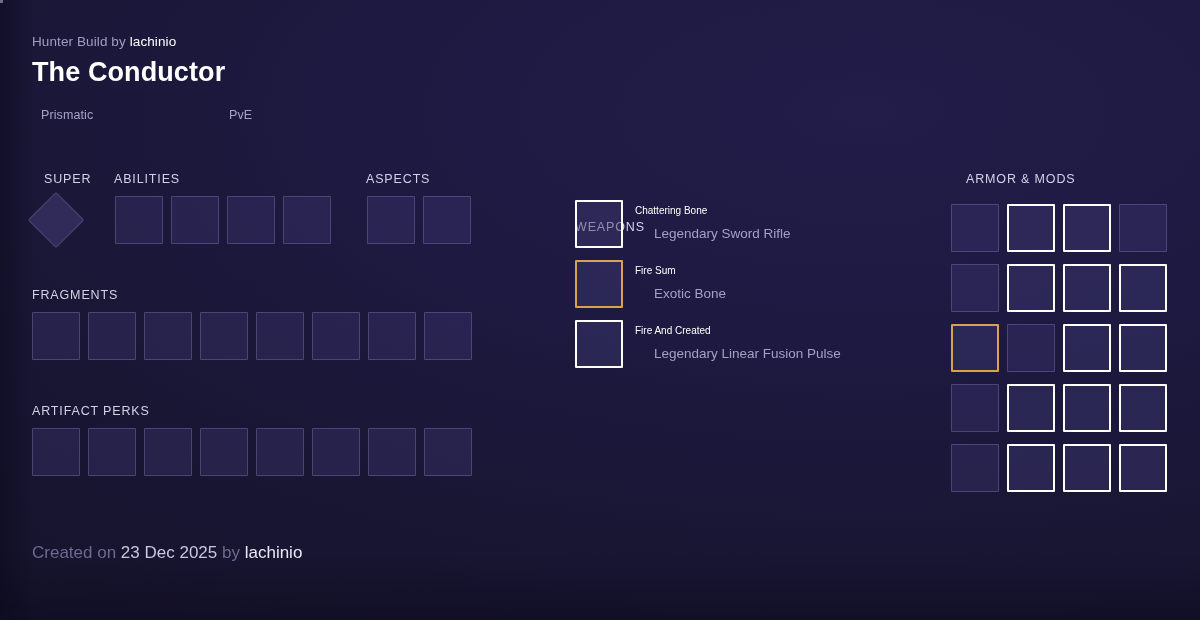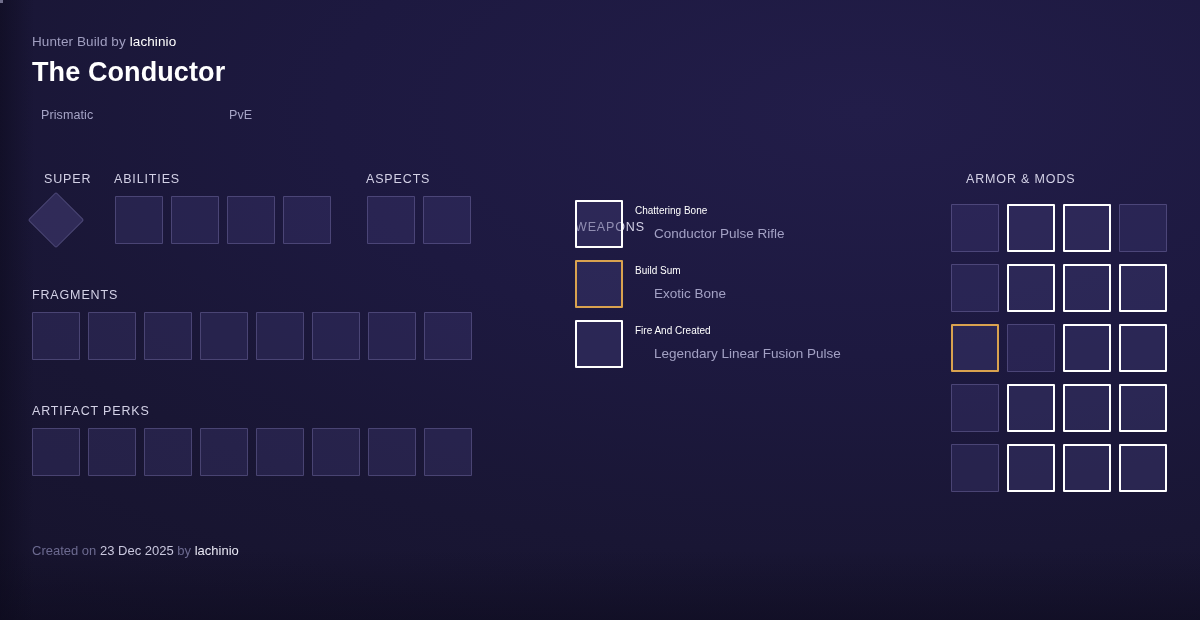--- a/index.html
+++ b/index.html
@@ -145,21 +145,21 @@
     left: 79px; top: 26px;
     font-size: 13.5px;
     color: #a3a1c4;
     white-space: nowrap;
   }
 
   
   .footer {
     position: absolute;
     left: 32px; top: 543px;
-    font-size: 13px;
+    font-size: 17px;
     color: #6c6a90;
     white-space: nowrap;
   }
   .footer .hl { color: #c9c7de; }
   .footer .name { color: #e9e8f4; }
 
   .corner-dot {
     position: absolute;
     left: 0; top: 0;
     width: 3px; height: 3px;
@@ -218,26 +218,26 @@
     <div class="slot" style="left:256px; top:428px;"></div>
     <div class="slot" style="left:312px; top:428px;"></div>
     <div class="slot" style="left:368px; top:428px;"></div>
     <div class="slot" style="left:424px; top:428px;"></div>
 
     <div class="sec-label" style="left:575px; top:172px;margin-top:48px;">WEAPONS</div>
 
     <div class="weapon-row" style="top:200px;">
       <div class="weapon-icon"></div>
       <div class="weapon-name">Chattering Bone</div>
-      <div class="weapon-type">Conductor Pulse Rifle</div>
+      <div class="weapon-type">Legendary Sword Rifle</div>
     </div>
 
     <div class="weapon-row" style="top:260px;">
       <div class="weapon-icon exotic"></div>
-      <div class="weapon-name">Build Sum</div>
+      <div class="weapon-name">Fire Sum</div>
       <div class="weapon-type">Exotic Bone</div>
     </div>
 
     <div class="weapon-row" style="top:320px;">
       <div class="weapon-icon"></div>
       <div class="weapon-name">Fire And Created</div>
       <div class="weapon-type">Legendary Linear Fusion Pulse</div>
     </div>
 
     <div class="sec-label" style="left:951px; top:172px;margin-left:15px;">ARMOR &amp; MODS</div>

